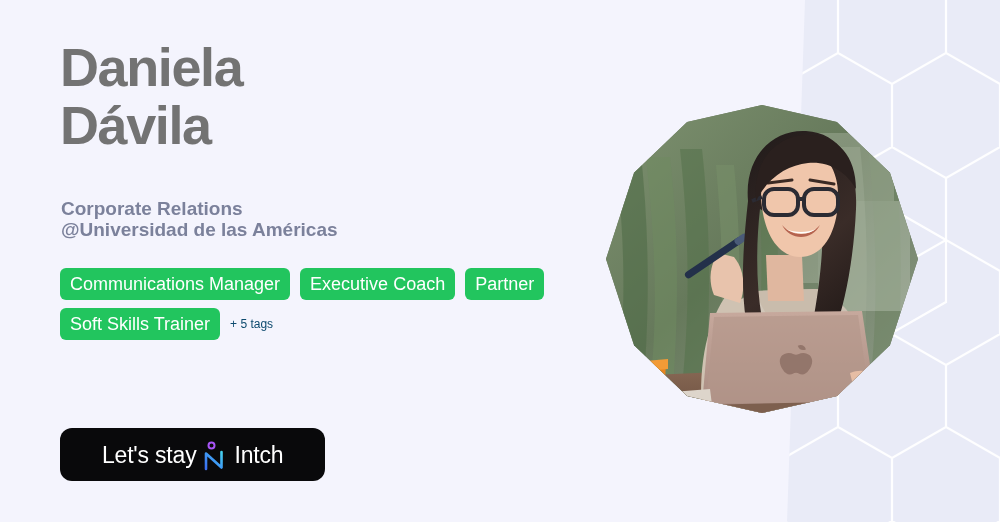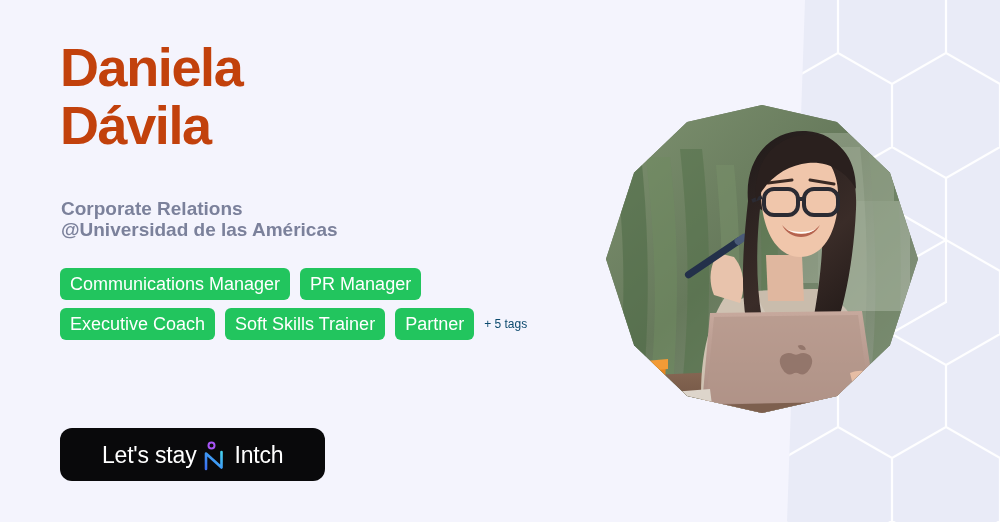--- a/index.html
+++ b/index.html
@@ -54,21 +54,21 @@
 
   .person-name {
     position: absolute;
     left: 0;
     top: 38px;
     margin: 0;
     font-size: 54px;
     line-height: 58px;
     letter-spacing: -1.4px;
     font-weight: 700;
-    color: #c2410c;
+    color: #737373;
     white-space: pre-line;
   }
 
   .person-subtitle {
     position: absolute;
     left: 1px;
     top: 198px;
     margin: 0;
     font-size: 19px;
     line-height: 21px;
@@ -289,24 +289,23 @@
   <div id="left-col">
 
     <h1 class="person-name">Daniela
 Dávila</h1>
 
     <p class="person-subtitle">Corporate Relations
 @Universidad de las Américas</p>
 
     <div id="tag-list">
         <span class="tag-pill">Communications Manager</span>
-        <span class="tag-pill">PR Manager</span>
         <span class="tag-pill">Executive Coach</span>
+        <span class="tag-pill">Partner</span>
         <span class="tag-pill">Soft Skills Trainer</span>
-        <span class="tag-pill">Partner</span>
         <span class="tag-more">+ 5 tags</span>
       </div>
 
     <button id="cta-button">
       <span class="cta-text">Let's stay</span>
       <span class="brand-mark">
         <svg width="26" height="30" viewBox="0 0 26 30" xmlns="http://www.w3.org/2000/svg">
           <defs>
             <linearGradient id="nGrad" x1="0" y1="1" x2="1" y2="0">
               <stop offset="0%" stop-color="#3a6df0"></stop>

